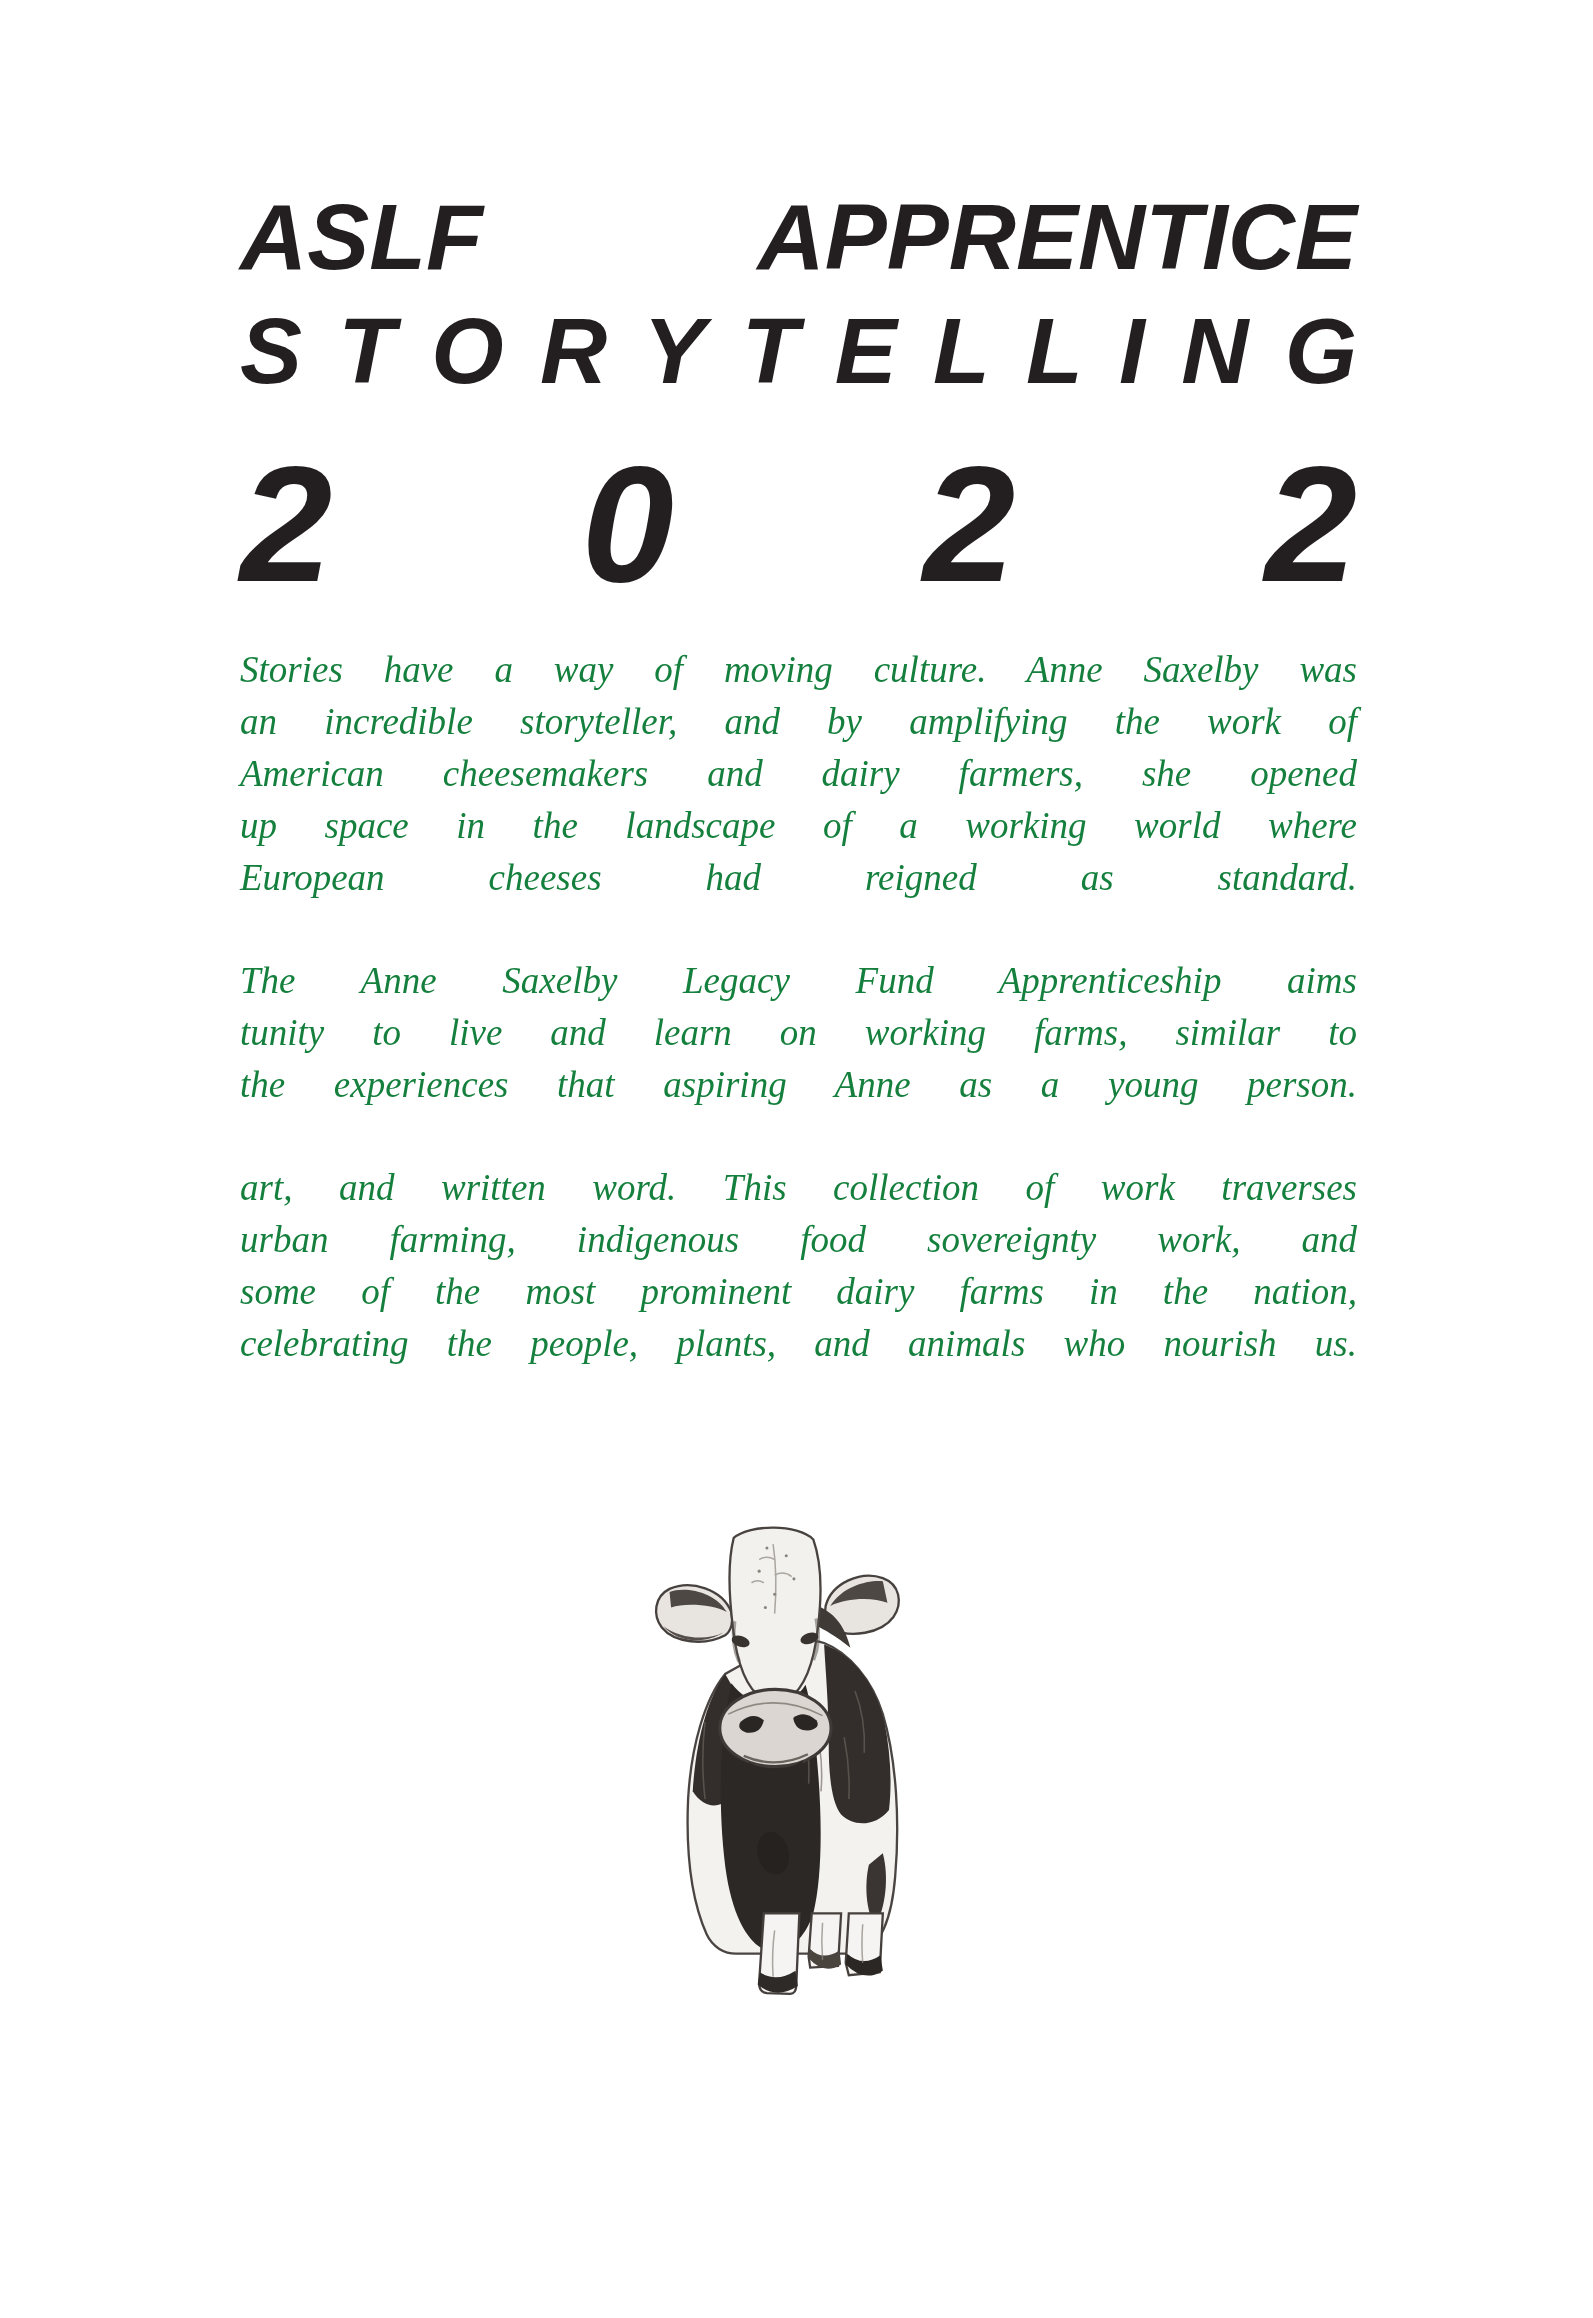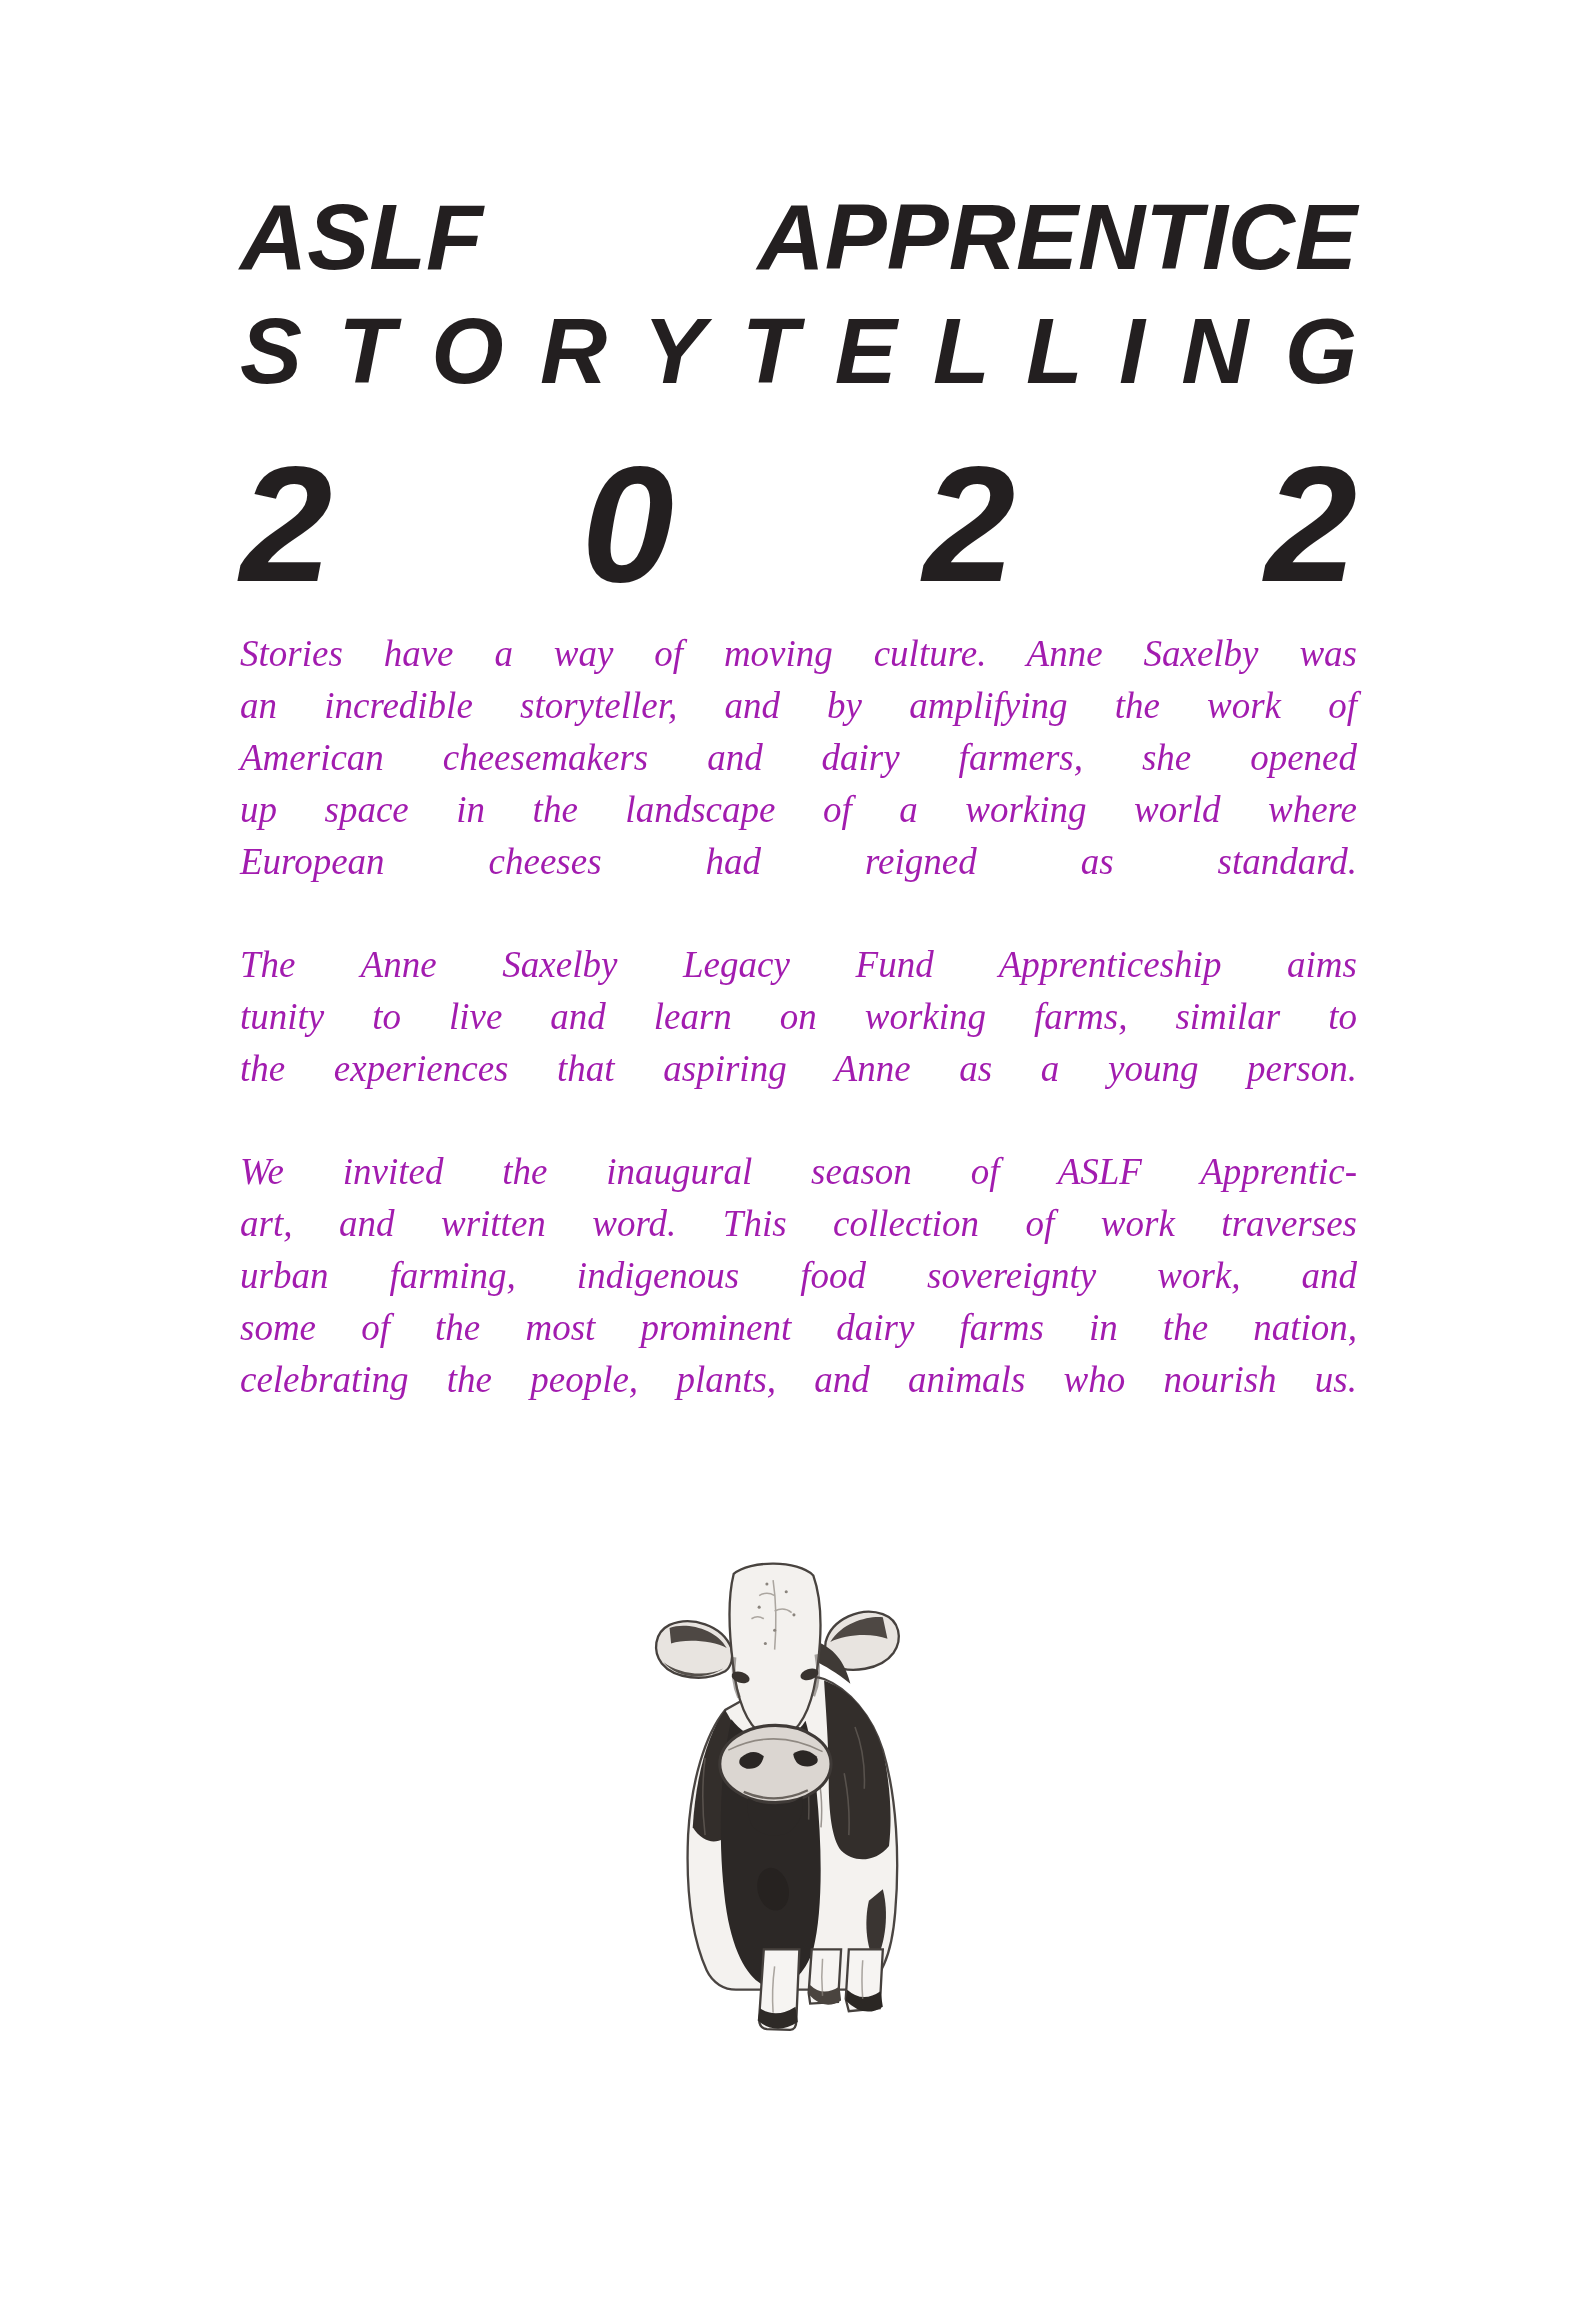--- a/index.html
+++ b/index.html
@@ -33,25 +33,25 @@
     display:flex;
     justify-content:space-between;
     line-height:1;
     font-weight:700;
     font-size:166px;
     color:#231f20;
   }
   .title-line2 span,.year-line span{display:inline-block;}
   
   .body-copy{
-    margin-top:21px;
+    margin-top:37px;
     font-family:"Liberation Serif",serif;
     font-size:37px;
     line-height:52px;
-    color:#a21caf;
+    color:#15803d;
   }
   .para + .para{margin-top:51px;}
   .para-line{
     text-align:justify;
     text-align-last:justify;
   }
   
   .cow-wrap{
     margin-top:120px;
     display:flex;
@@ -101,21 +101,20 @@
           <div class="para-line">American cheesemakers and dairy farmers, she opened</div>
           <div class="para-line">up space in the landscape of a working world where</div>
           <div class="para-line">European cheeses had reigned as standard.</div>
         </div>
       <div class="para">
           <div class="para-line">The Anne Saxelby Legacy Fund Apprenticeship aims</div>
           <div class="para-line">tunity to live and learn on working farms, similar to</div>
           <div class="para-line">the experiences that aspiring Anne as a young person.</div>
         </div>
       <div class="para">
-          <div class="para-line">We invited the inaugural season of ASLF Apprentic-</div>
           <div class="para-line">art, and written word. This collection of work traverses</div>
           <div class="para-line">urban farming, indigenous food sovereignty work, and</div>
           <div class="para-line">some of the most prominent dairy farms in the nation,</div>
           <div class="para-line">celebrating the people, plants, and animals who nourish us.</div>
         </div>
     </div>
 
     <div class="cow-wrap">
       <svg width="255" height="510" viewBox="0 0 330 660" role="img" aria-label="Pencil sketch of a Holstein cow">
 

